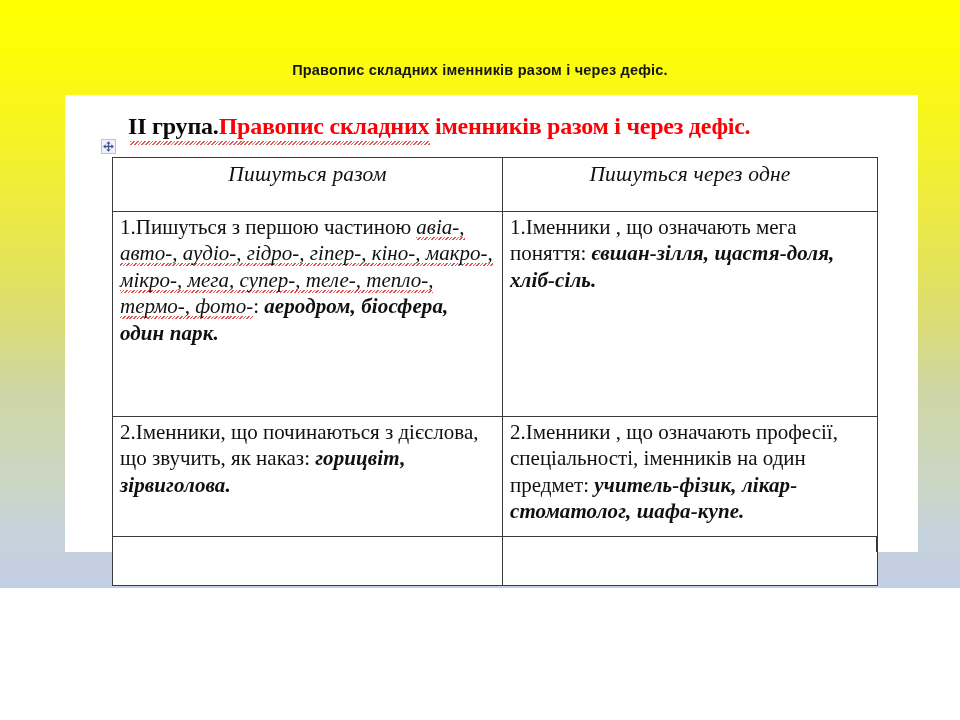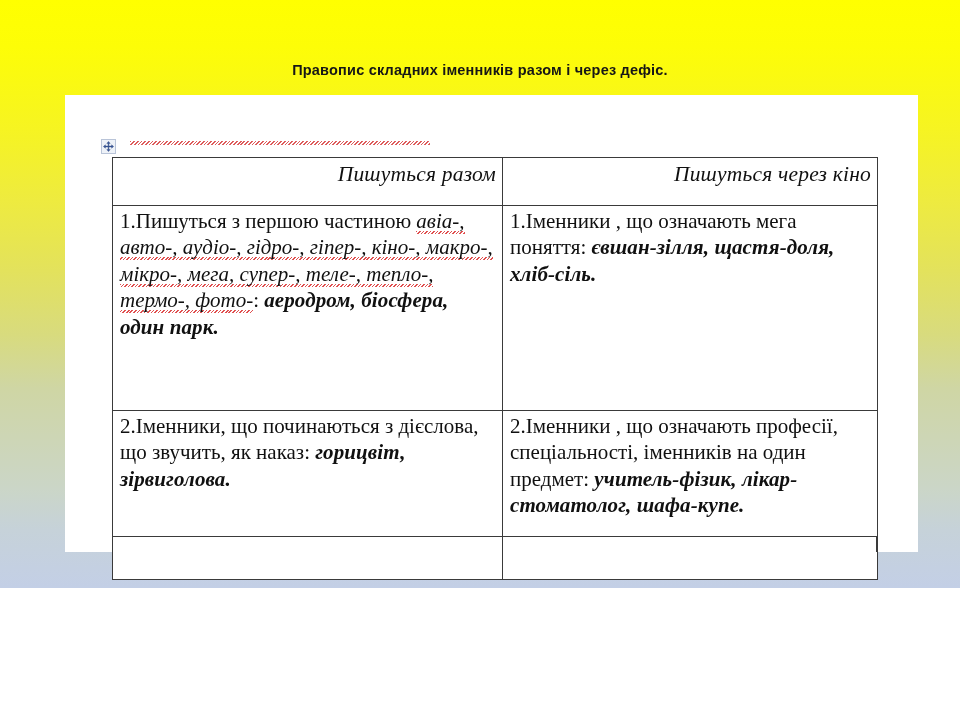--- a/index.html
+++ b/index.html
@@ -114,25 +114,25 @@
   }
   #tbl td, #tbl th {
     border: 1.3px solid #3a3a3a;
     vertical-align: top;
     padding: 2px 6px 6px 7px;
     font-family: "Liberation Serif", serif;
     color: #101010;
     background: #ffffff;
   }
   #tbl th {
-    text-align: right;
+    text-align: center;
     font-style: italic;
     font-weight: normal;
     font-size: 21.5px;
-    padding: 4px 6px 18px 6px;
+    padding: 4px 6px 24px 6px;
     letter-spacing: 0.2px;
   }
   #tbl td {
     font-size: 21px;
     line-height: 1.26;
   }
   col.c1 { width: 390px; }
   col.c2 { width: 375px; }
 
   .ital { font-style: italic; font-weight: bold; letter-spacing: 0.1px; }
@@ -183,31 +183,34 @@
   <div id="slide-title">Правопис складних іменників разом і через дефіс.</div>
 
   <div id="doc-panel"></div>
 
   <div id="move-handle">
     <svg width="11" height="11" viewBox="0 0 11 11" aria-hidden="true">
       <path d="M5.5 0.4 L7.2 2.4 H5.9 V5.1 H8.6 V3.8 L10.6 5.5 L8.6 7.2 V5.9 H5.9 V8.6 H7.2 L5.5 10.6 L3.8 8.6 H5.1 V5.9 H2.4 V7.2 L0.4 5.5 L2.4 3.8 V5.1 H5.1 V2.4 H3.8 Z" fill="#3f5b9c" stroke="#2c4781" stroke-width="0.4"></path>
     </svg>
   </div>
 
+  <div id="doc-heading">
+    <span class="grp">II група.</span><span class="red">Правопис складних іменників разом і через дефіс.</span>
+  </div>
   <div class="sq-head"></div>
 
   <table id="tbl">
     <colgroup>
         <col class="c1">
         <col class="c2">
       </colgroup>
     <thead>
       <tr>
         <th>Пишуться разом</th>
-        <th>Пишуться через кіно</th>
+        <th>Пишуться через одне</th>
       </tr>
     </thead>
     <tbody>
       <tr>
         <td class="cell-row1-l">
           <span>1.</span><span>Пишуться  з першою частиною </span><span class="sq">авіа-, авто-, аудіо-, гідро-, гіпер-, кіно-, макро-, мікро-, мега, супер-, теле-, тепло-, термо-, фото-</span><span>: </span><span class="ital">аеродром, біосфера, один парк.</span>
         </td>
         <td>
           <span>1.</span><span>Іменники , що означають мега поняття</span><span>: </span><span class="ital">євшан-зілля, щастя-доля, хліб-сіль.</span>
         </td>

